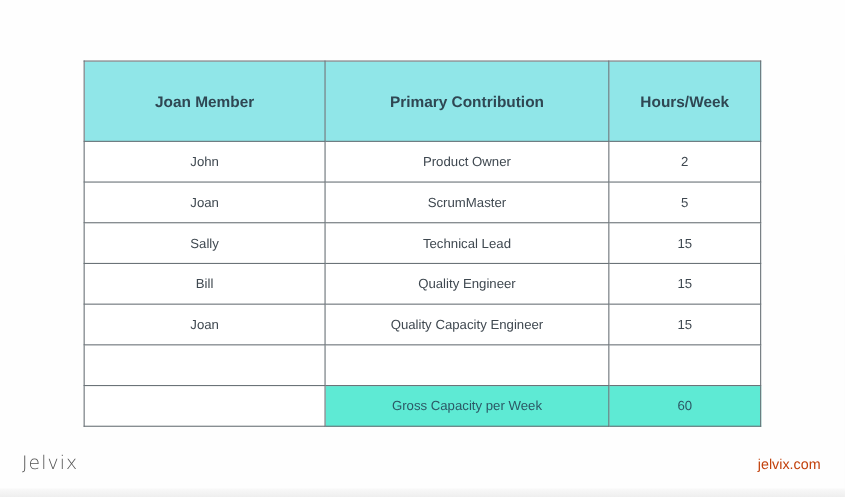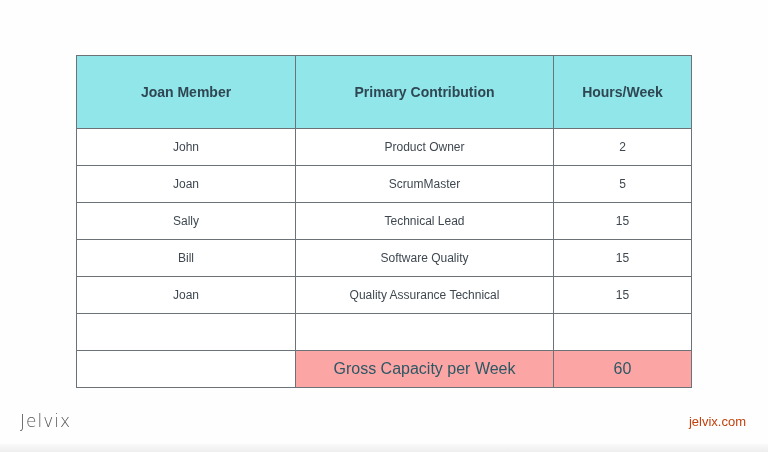--- a/index.html
+++ b/index.html
@@ -38,23 +38,23 @@
     font-weight: bold;
     font-size: 14px;
     color: #2f4753;
   }
   table.capacity tbody td {
     height: 36px;
     font-size: 12px;
     background: #ffffff;
   }
   table.capacity tbody tr.total td.hl {
-    background: #fca5a5;
+    background: #5eead4;
     color: #2c5865;
-    font-size: 16px;
+    font-size: 12px;
     text-align: center;
   }
   .logo {
     position: absolute; left: 20px; top: 411px;
     font-family: "DejaVu Sans", sans-serif;
     font-size: 17px; letter-spacing: 1px; color: #555;
     font-weight: 300;
     text-align: right;
   }
   .site {
@@ -90,26 +90,26 @@
         <td>ScrumMaster</td>
         <td>5</td>
       </tr>
       <tr>
         <td>Sally</td>
         <td>Technical Lead</td>
         <td>15</td>
       </tr>
       <tr>
         <td>Bill</td>
-        <td>Software Quality</td>
+        <td>Quality Engineer</td>
         <td>15</td>
       </tr>
       <tr>
         <td>Joan</td>
-        <td>Quality Assurance Technical</td>
+        <td>Quality Capacity Engineer</td>
         <td>15</td>
       </tr>
       <tr>
         <td></td>
         <td></td>
         <td></td>
       </tr>
       <tr class="total">
         <td></td>
         <td class="hl">Gross Capacity per Week</td>

